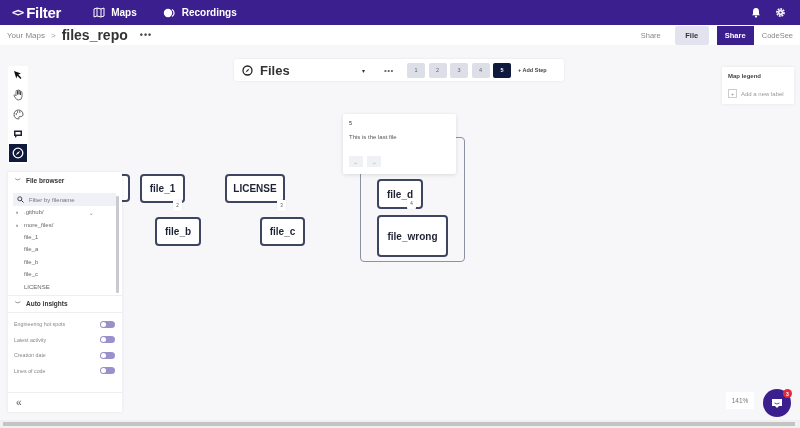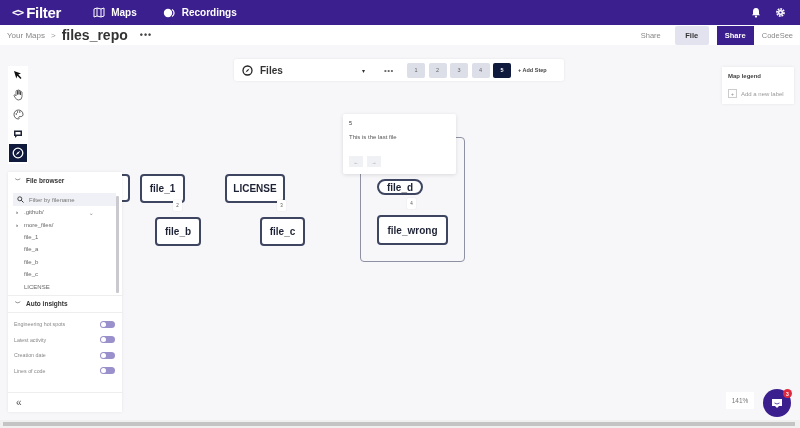--- a/index.html
+++ b/index.html
@@ -22,21 +22,21 @@
     .sub-right { margin-left: auto; display: flex; align-items: center; }
     .revert { font-size: 7.5px; color: #888; margin-right: 14px; }
     .save-btn { width: 34px; height: 19px; background: #e3e3ef; border-radius: 2px; font-size: 7.5px; font-weight: bold; color: #333; display: flex; align-items: center; justify-content: center; margin-right: 8px; }
     .share-btn { width: 37px; height: 19px; background: #3c1f8f; border-radius: 0; font-size: 7.5px; font-weight: bold; color: #fff; display: flex; align-items: center; justify-content: center; margin-right: 8px; }
     .private { font-size: 7.5px; color: #888; margin-right: 7px; }
 
     .canvas { position: absolute; left: 0; top: 57px; width: 800px; height: 363px; background: #f7f7f9; }
 
     .tourbar { position: absolute; left: 234px; top: 59px; width: 330px; height: 22px; background: #fff; border-radius: 3px; box-shadow: 0 0 3px rgba(0,0,0,0.08); display: flex; align-items: center; }
     .tour-ico { margin-left: 8px; display: flex; align-items: center; }
-    .tour-title { font-size: 10px; font-weight: bold; color: #333; margin-left: 7px; }
+    .tour-title { font-size: 13px; font-weight: bold; color: #333; margin-left: 7px; }
     .tour-caret { font-size: 6px; color: #333; margin-left: auto; margin-right: 0; position: absolute; left: 128px; }
     .tour-more { position: absolute; left: 150px; font-size: 8px; color: #666; letter-spacing: 0.5px; }
     .steps { position: absolute; left: 173px; display: flex; }
     .step { width: 18px; height: 15px; background: #dcdee8; border-radius: 2px; font-size: 5.5px; color: #666; display: flex; align-items: center; justify-content: center; margin-right: 3.5px; }
     .step.active { background: #0f1a3d; color: #fff; font-weight: bold; }
     .add-step { position: absolute; left: 284px; font-size: 5.5px; color: #444; font-weight: bold; }
 
     .tools { position: absolute; left: 8px; top: 66px; width: 20px; height: 98px; background: #fff; display: flex; flex-direction: column; align-items: center; }
     .tool { width: 18px; height: 18px; display: flex; align-items: center; justify-content: center; margin-bottom: 1.5px; }
     .tool.active { background: #0f1a3d; }
@@ -132,22 +132,22 @@
 
 <div class="canvas"></div>
 
 <div class="group"></div>
 
 <div class="node" style="left:110px; top:174px; width:20px; height:28px; border-left:none; border-radius:0 4px 4px 0;"></div>
 <div class="node" style="left:140px; top:174px; width:45px; height:29px;">file_1</div>
 <div class="node" style="left:155px; top:217px; width:46px; height:29px;">file_b</div>
 <div class="node" style="left:225px; top:174px; width:60px; height:29px;">LICENSE</div>
 <div class="node" style="left:260px; top:217px; width:45px; height:29px;">file_c</div>
-<div class="node" style="left:377px; top:179px; width:46px; height:16px;border-radius:13px;">file_d</div>
-<div class="node" style="left:377px; top:215px; width:71px; height:30px;">file_wrong</div>
+<div class="node" style="left:377px; top:179px; width:46px; height:30px;">file_d</div>
+<div class="node" style="left:377px; top:215px; width:71px; height:42px;">file_wrong</div>
 
 <div class="badge" style="left:173px; top:200px;">2</div>
 <div class="badge" style="left:277px; top:200px;">3</div>
 <div class="badge" style="left:407px; top:198px;">4</div>
 
 <div class="popover">
   <span class="pop-num">5</span>
   <span class="pop-text">This is the last file</span>
   <div class="pop-btn" style="left:6px;">←</div>
   <div class="pop-btn" style="left:24px;">→</div>

